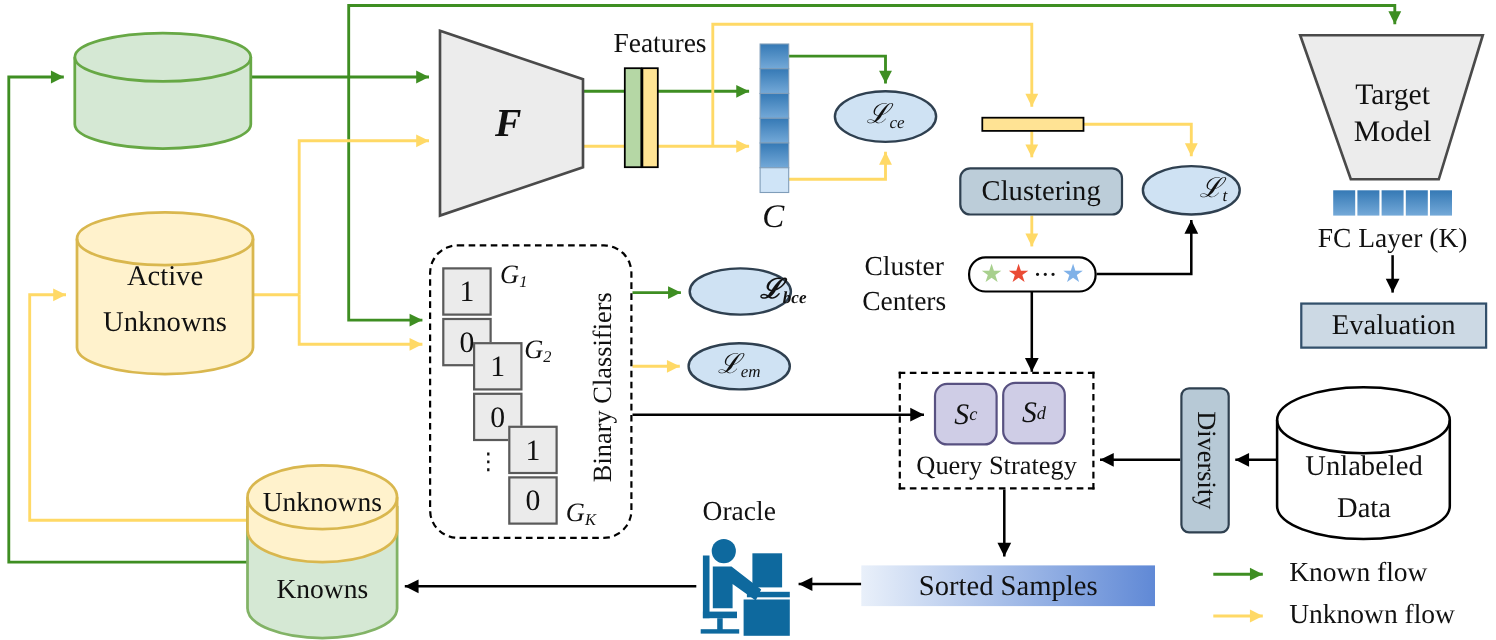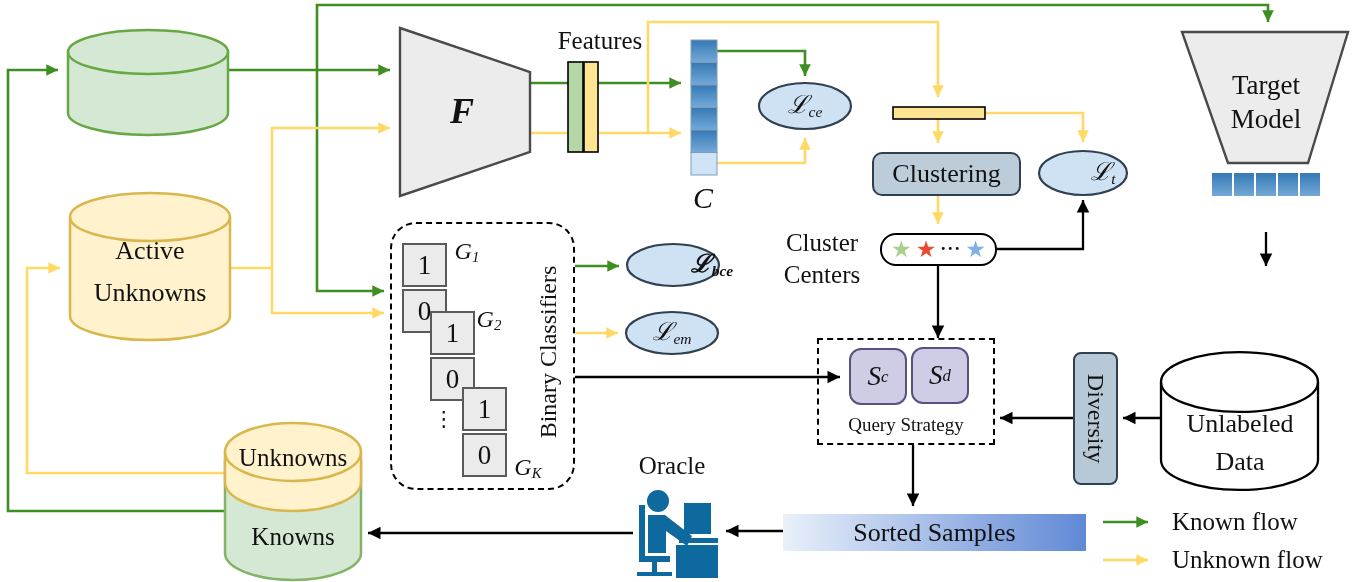--- a/index.html
+++ b/index.html
@@ -156,28 +156,31 @@
 
   <div class="box" style="left:817px;top:338px;width:178px;height:107px;border:2.3px dashed #000;background:transparent;"></div>
   <div class="box" style="left:849px;top:348px;width:58px;height:57px;background:#cfcde6;border:2.5px solid #585181;border-radius:12px;font-size:27px;">
     <span class="mainvar">S</span>
       <span class="sub">c</span>
   </div>
   <div class="box" style="left:911px;top:347px;width:58px;height:57px;background:#cfcde6;border:2.5px solid #585181;border-radius:12px;font-size:27px;">
     <span class="mainvar">S</span>
       <span class="sub">d</span>
   </div>
-  <div class="lbl" style="left:906px;top:425px;font-size:19px;">Query Strategy</div>
+  <div class="lbl" style="left:906px;top:425px;font-size:24px;">Query Strategy</div>
 
   <div class="box" style="left:1073px;top:352px;width:45px;height:133px;background:#b7c9d6;border:2.5px solid #2f4050;border-radius:8px;">
     <span style="transform:rotate(90deg);font-size:24px;white-space:nowrap;">Diversity</span>
   </div>
 
-
-  <div class="box" style="left:783px;top:514px;width:303px;height:37px;background:linear-gradient(to right,#e9f0fa,#6089d6);font-size:26px;">
+  <div class="box" style="left:1182px;top:275px;width:170px;height:42px;background:#ccd9e4;border:2px solid #33506b;font-size:26px;">
+    <span>Evaluation</span>
+  </div>
+
+  <div class="box" style="left:783px;top:514px;width:267px;height:37px;background:linear-gradient(to right,#e9f0fa,#6089d6);font-size:26px;">
     <span>Sorted Samples</span>
   </div>
 
   <div class="box" style="left:390px;top:222px;width:185px;height:268px;border:2.3px dashed #000;border-radius:26px;background:transparent;"></div>
   <div class="sq" style="left:402px;top:243px;">
       <span>1</span>
     </div>
   <div class="sq" style="left:402px;top:289px;">
       <span>0</span>
     </div>
@@ -227,19 +230,20 @@
   </div>
   <div class="lbl" style="left:1083px;top:173px;font-size:25px;margin-left:20px;">
     <span class="scriptL">ℒ</span><span class="sub">t</span>
   </div>
 
   <div class="lbl" style="left:822px;top:243px;font-size:25px;">Cluster</div>
   <div class="lbl" style="left:822px;top:275px;font-size:25px;">Centers</div>
 
   <div class="lbl" style="left:1266px;top:86px;font-size:27px;">Target</div>
   <div class="lbl" style="left:1266px;top:120px;font-size:27px;">Model</div>
+  <div class="lbl" style="left:1266px;top:218px;font-size:25px;">FC Layer (K)</div>
 
   <div class="lbl" style="left:672px;top:466px;font-size:25px;">Oracle</div>
 
   <div class="lbl" style="left:1172px;top:522px;transform:translate(0,-50%);font-size:25px;">Known flow</div>
   <div class="lbl" style="left:1172px;top:560px;transform:translate(0,-50%);font-size:25px;">Unknown flow</div>
 
 </div>
 
 </body></html>

